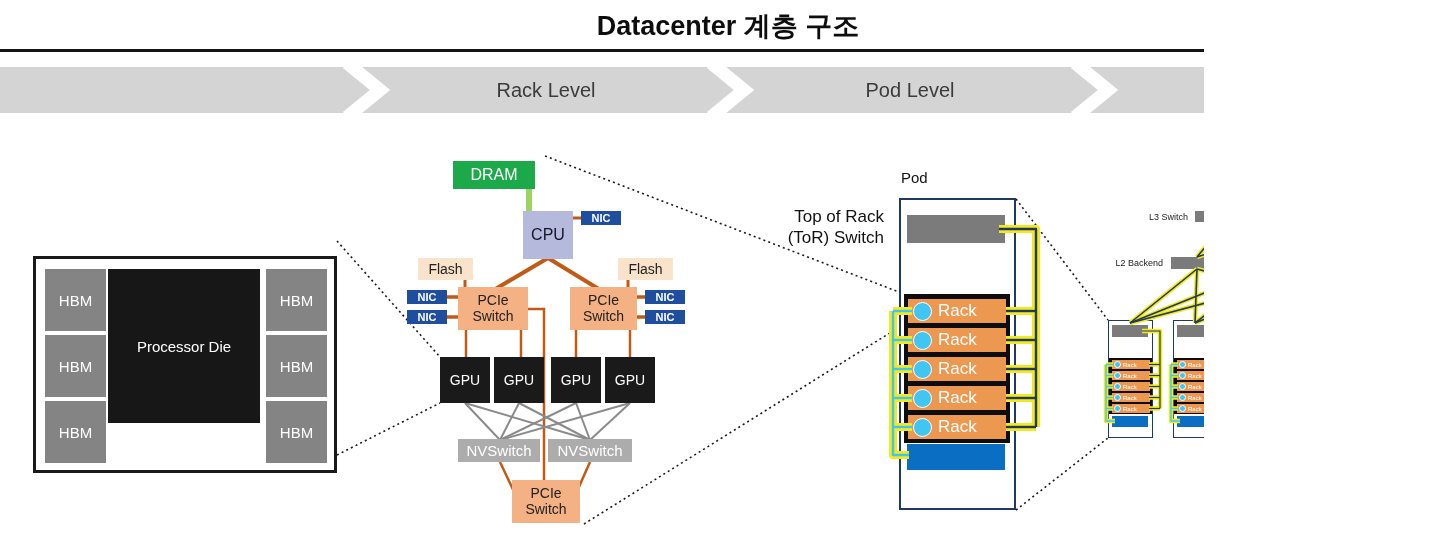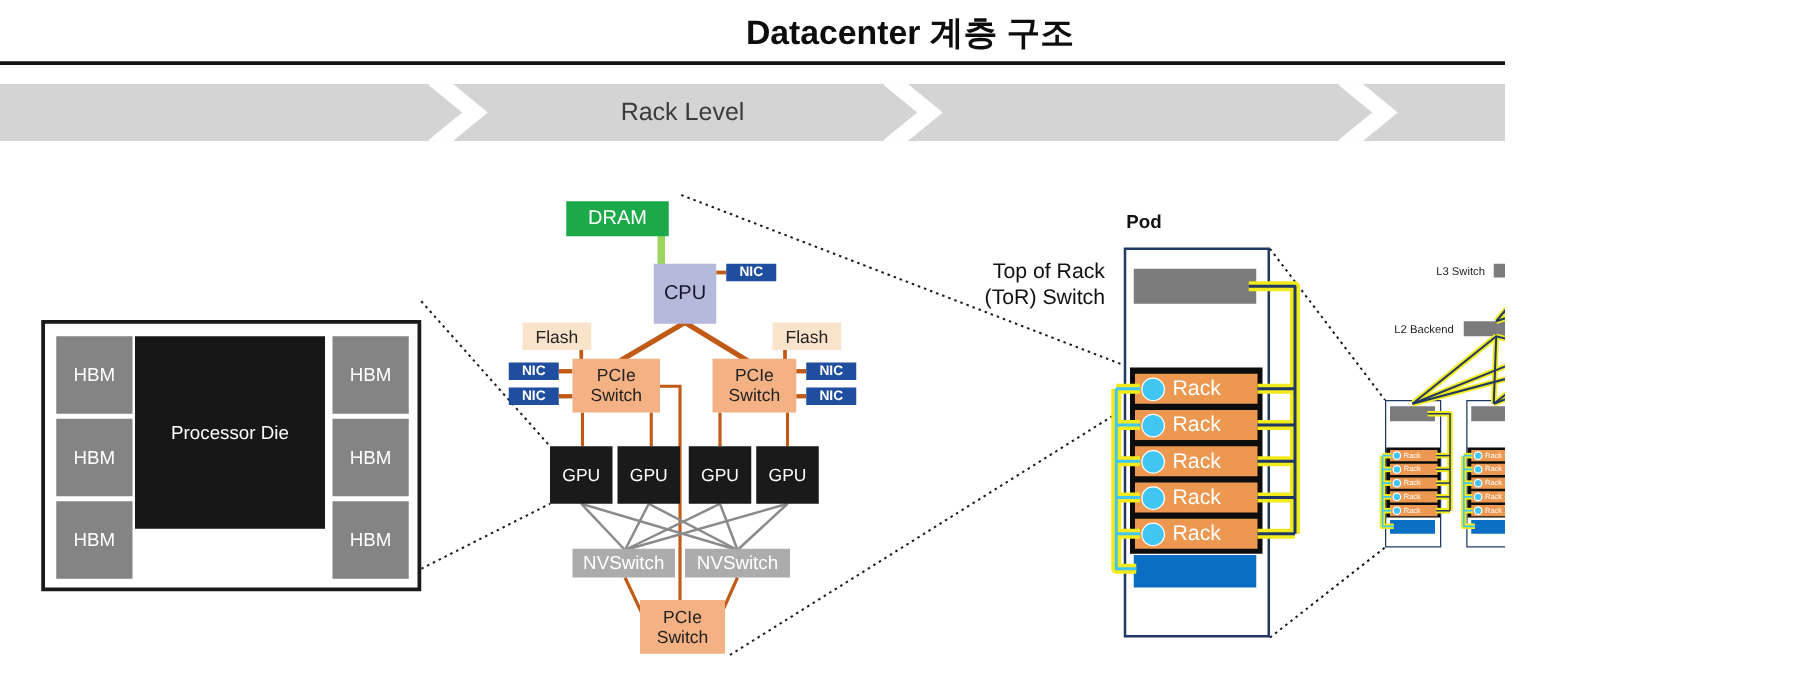--- a/index.html
+++ b/index.html
@@ -18,21 +18,21 @@
   .hbm{width:61px;height:62px;background:var(--hbm);color:#fff;font-size:15px;}
   #die{left:108px;top:269px;width:152px;height:154px;background:var(--die);color:#fff;font-size:15px;}
   #dram{left:453px;top:161px;width:82px;height:28px;background:var(--green);color:#fff;font-size:16px;}
   #cpu{left:523px;top:211px;width:50px;height:48px;background:var(--lav);color:#15152a;font-size:16px;}
   .nic{width:40px;height:14px;background:var(--nicblue);color:#fff;font-size:11px;font-weight:bold;}
   .flash{width:55px;height:22px;background:var(--peach);color:#222;font-size:14px;}
   .pcie{background:var(--orange);color:#222;font-size:14px;line-height:1.12;}
   .gpu{width:50px;height:46px;background:var(--gpu);color:#fff;font-size:14px;}
   .nvs{height:23px;background:var(--nvgray);color:#fff;font-size:15px;}
   
-  #pod-title{left:901px;top:169px;width:60px;font-size:15px;color:#111;font-weight:bold;}
+  #pod-title{left:901px;top:169px;width:60px;font-size:15px;color:#111;}
   #pod-box{left:899px;top:198px;width:117px;height:312px;background:#fff;border:2.5px solid var(--navy);}
   #tor-bar{left:907px;top:215px;width:98px;height:28px;background:var(--bargray);}
   #pod-racks{left:904px;top:294px;width:106px;height:149px;background:#0d0d0d;}
   .rack-row{position:absolute;left:4px;width:98px;height:24px;background:var(--rorange);
             display:flex;align-items:center;}
   .rack-dot{display:inline-block;width:17px;height:17px;border-radius:50%;background:var(--cyan);
             border:1.5px solid #fff;margin-left:5px;flex:0 0 auto;}
   .rack-txt{color:#fff;font-size:17px;margin-left:6px;}
   #backend-bar{left:907px;top:444px;width:98px;height:26px;background:var(--bblue);}
   .lbl-two{white-space:pre-line;font-size:17px;line-height:1.22;color:#111;text-align:right;}
@@ -66,20 +66,21 @@
   <div id="title" class="abs">Datacenter 계층 구조</div>
   <div id="title-rule" class="abs"></div>
 
   <svg id="svg-banner" class="lay" width="1456" height="46">
     <rect x="0" y="0" width="1456" height="46" fill="#D4D4D4"></rect>
     <polyline points="347,-4 380,23 347,50" stroke="#ffffff" stroke-width="13" fill="none"></polyline>
     <polyline points="711,-4 744,23 711,50" stroke="#ffffff" stroke-width="13" fill="none"></polyline>
     <polyline points="1075,-4 1108,23 1075,50" stroke="#ffffff" stroke-width="13" fill="none"></polyline>
   </svg>
   <div class="abs ctr banner-label" style="left:396px">Rack Level</div>
+  <div class="abs ctr banner-label" style="left:760px">Pod Level</div>
 
   <svg id="svg-under" class="lay" width="1456" height="543">
 
     <path class="ln-dot" d="M337,241 L440,357"></path>
     <path class="ln-dot" d="M337,455 L440,403"></path>
     <path class="ln-dot" d="M545,156 L904,294"></path>
     <path class="ln-dot" d="M584,524 L893,331"></path>
     <path class="ln-dot" d="M1016,199 L1108,320"></path>
     <path class="ln-dot" d="M1016,510 L1108,438"></path>
 

